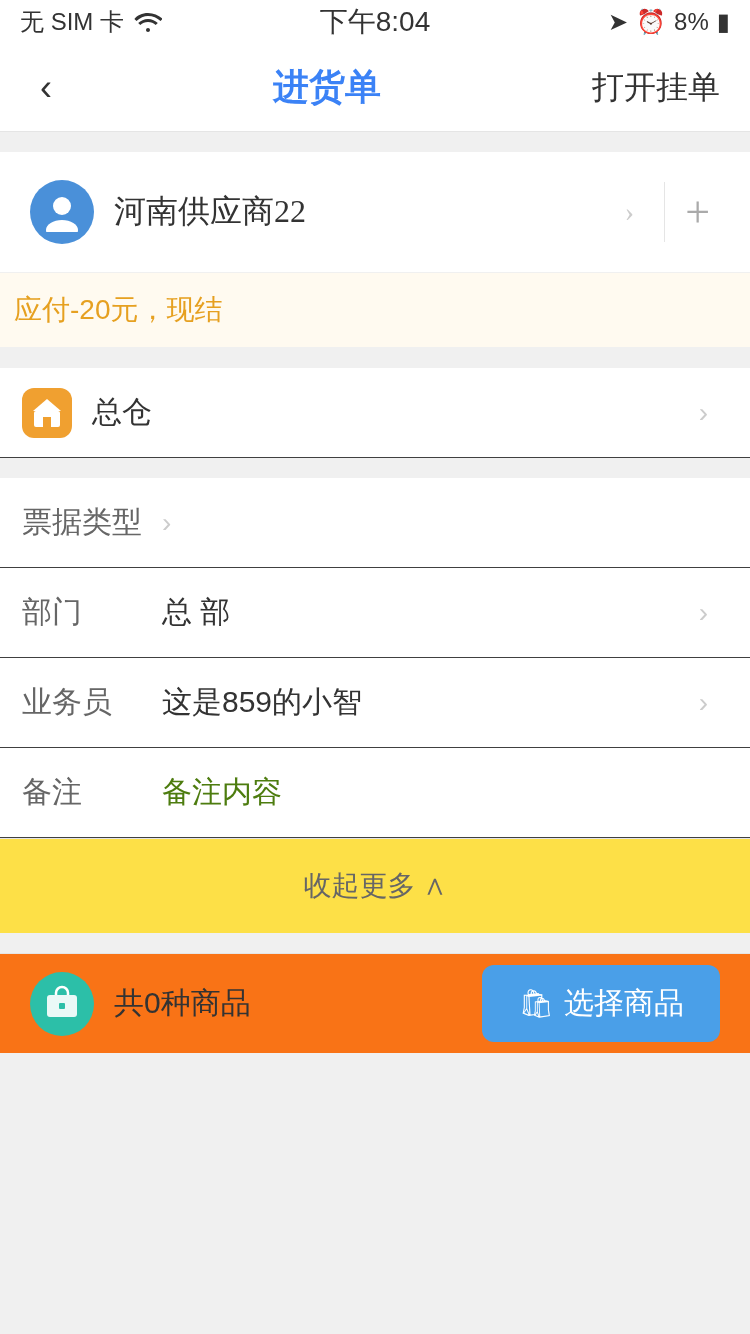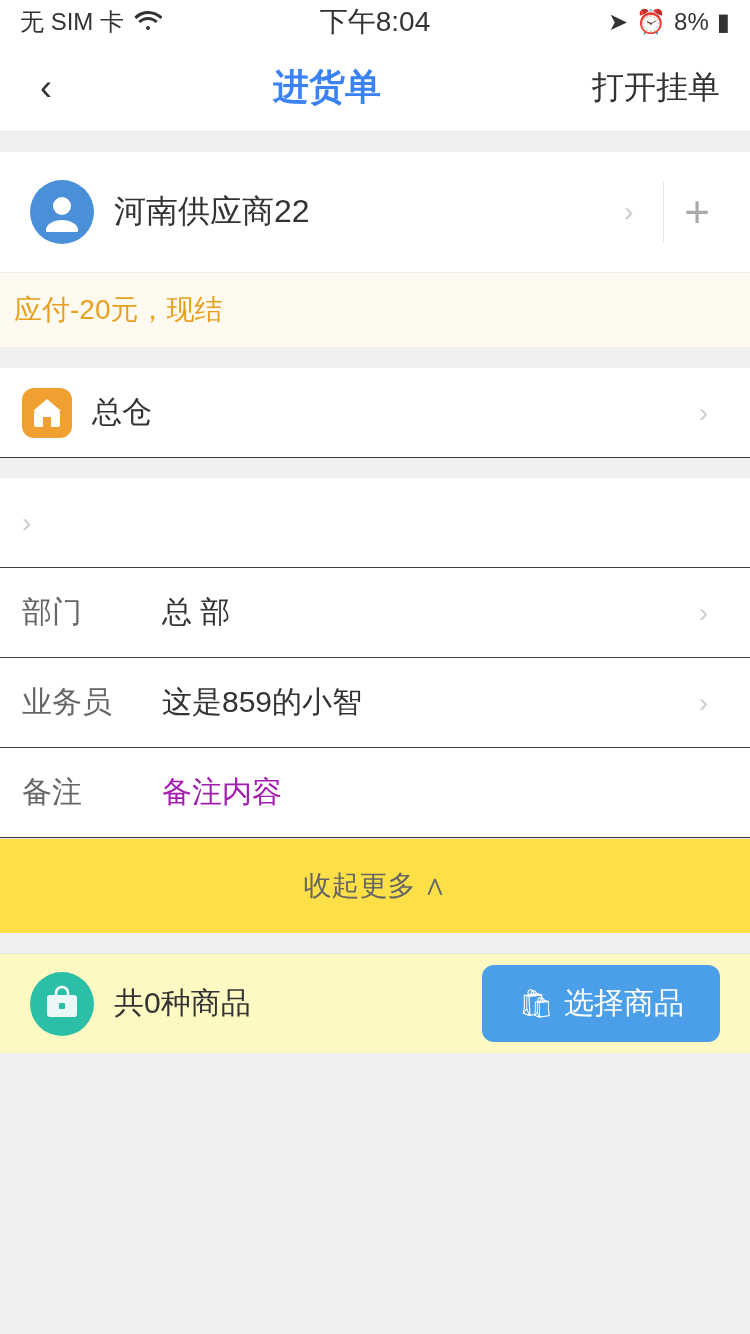--- a/index.html
+++ b/index.html
@@ -19,21 +19,21 @@
       background: #fff;
       display: flex;
       align-items: center;
       justify-content: space-between;
       padding: 0 20px;
       font-size: 24px;
       color: #333;
     }
     .status-left {
       display: flex;
-      align-items: center;
+      align-items: flex-end;
       gap: 10px;
     }
     .status-center {
       font-size: 28px;
       font-weight: 500;
       position: absolute;
       left: 50%;
       transform: translateX(-50%);
     }
     .status-right {
@@ -76,20 +76,21 @@
       background: #f0f0f0;
     }
 
     
     .supplier-section {
       background: #fff;
       display: flex;
       align-items: center;
       padding: 0 30px;
       border-bottom: 1px solid #f0f0f0;
+      font-family: Liberation Serif, serif;
     }
     .supplier-row {
       display: flex;
       align-items: center;
       flex: 1;
       padding: 28px 0;
       min-height: 80px;
     }
     .supplier-avatar {
       width: 64px;
@@ -170,40 +171,40 @@
       width: 140px;
       flex-shrink: 0;
     }
     .form-value {
       font-size: 30px;
       color: #333;
       flex: 1;
     }
     .form-value-placeholder {
       font-size: 30px;
-      color: #a21caf;
+      color: #4d7c0f;
       flex: 1;
     }
 
     
     .collapse-row {
       background: #fde047;
       display: flex;
       align-items: center;
       justify-content: center;
       padding: 28px 30px;
       font-size: 28px;
       color: #666;
       cursor: pointer;
       border-top: 1px solid #e5e5e5;
     }
 
     
     .bottom-bar {
-      background: #fef9c3;
+      background: #f97316;
       display: flex;
       align-items: center;
       padding: 20px 30px;
       height: 100px;
       border-top: 1px solid #e5e5e5;
     }
     .product-icon {
       width: 64px;
       height: 64px;
       border-radius: 50%;
@@ -301,20 +302,21 @@
       <rect x="12" y="20" width="8" height="10" fill="#f0a030"></rect>
     </svg>
   </div>
   <div class="form-value">总仓</div>
   <div class="chevron-right">›</div>
 </div>
 
 <div class="section-gap"></div>
 
 <div class="form-row content-white">
+  <div class="form-label">票据类型</div>
   <div class="chevron-right">›</div>
 </div>
 
 <div class="form-row content-white">
   <div class="form-label">部门</div>
   <div class="form-value">总 部</div>
   <div class="chevron-right">›</div>
 </div>
 
 <div class="form-row content-white">

